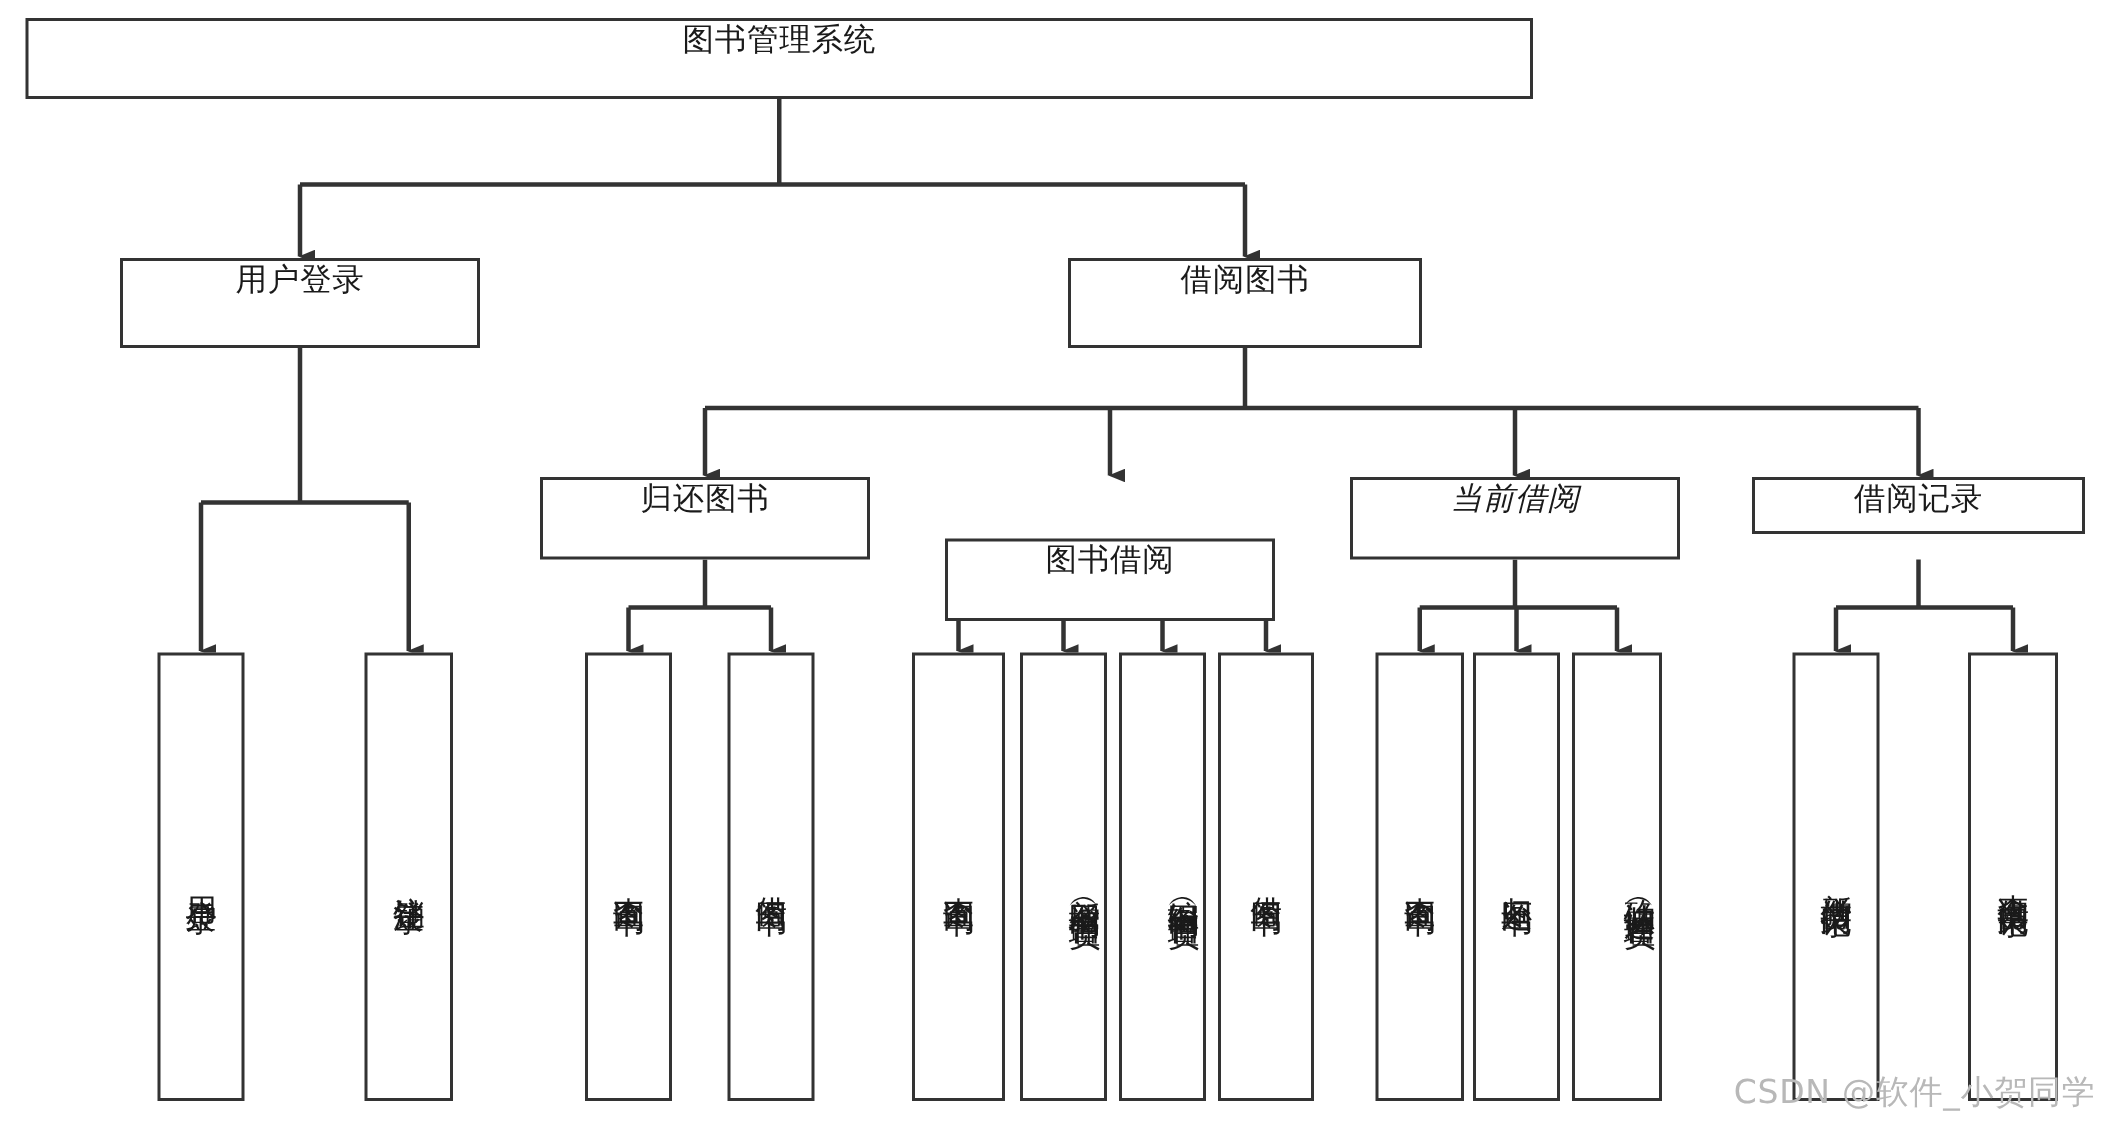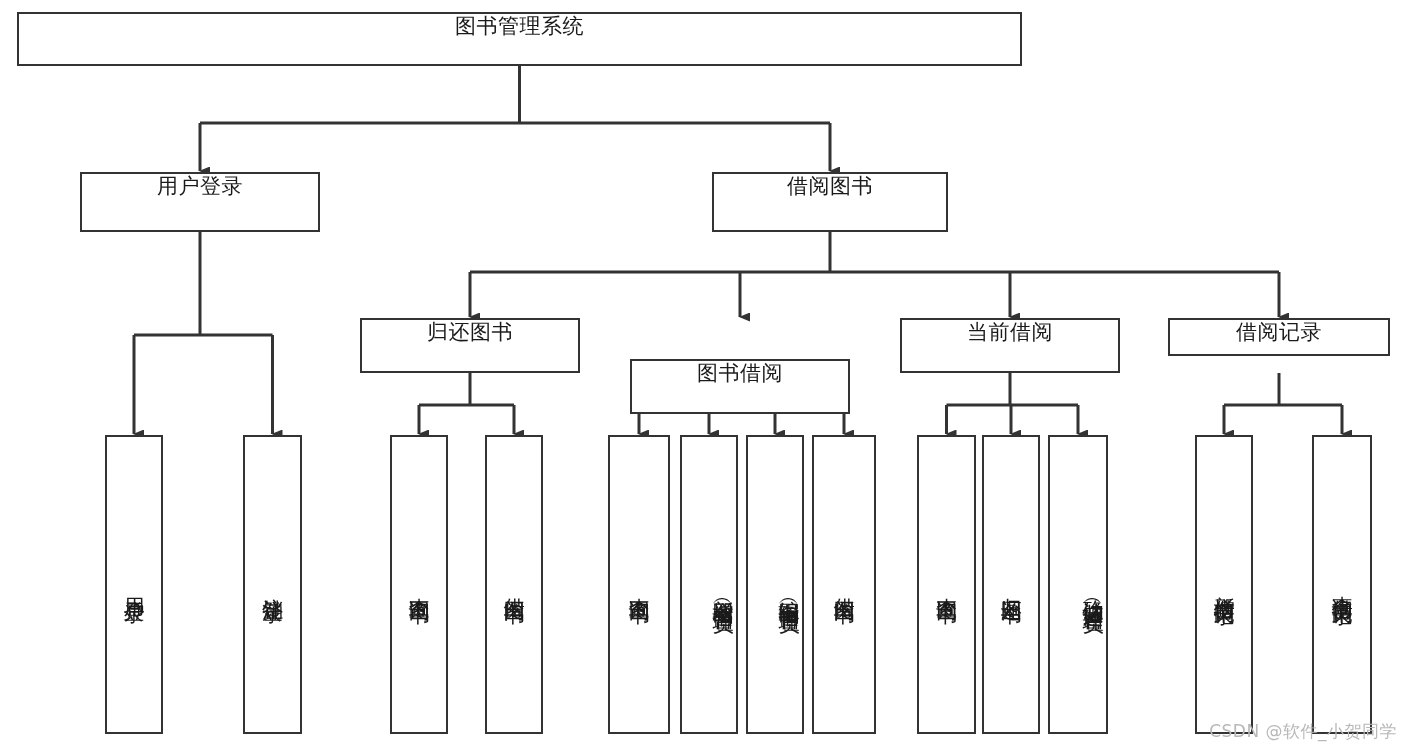--- a/index.html
+++ b/index.html
@@ -55,21 +55,21 @@
     padding-top: 0;
   }
   .node-label {
     display: block;
     white-space: pre-wrap;
   }
   #watermark {
     position: absolute;
     right: 8px;
     bottom: 4px;
-    font-size: 17px;
+    font-size: 22px;
     color: #b8b8b8;
     letter-spacing: 0.5px;
     white-space: nowrap;
   }
 </style>
 </head>
 <body>
 
 <div id="diagram-root">
   <svg id="edge-layer" viewBox="0 0 1405 747">
@@ -124,21 +124,21 @@
       </div>
       <div class="node horizontal" style="left: 712px; top: 172px; width: 236px; height: 60px;">
         <span class="node-label">借阅图书</span>
       </div>
       <div class="node horizontal" style="left: 360px; top: 318px; width: 220px; height: 55px;">
         <span class="node-label">归还图书</span>
       </div>
       <div class="node horizontal" style="left: 630px; top: 318px; width: 220px; height: 55px; margin-top: 41px;">
         <span class="node-label">图书借阅</span>
       </div>
-      <div class="node horizontal" style="left: 900px; top: 318px; width: 220px; height: 55px;">
+      <div class="node horizontal" style="left: 900px; top: 318px; width: 220px; height: 55px; font-style: italic;">
         <span class="node-label">当前借阅</span>
       </div>
       <div class="node horizontal" style="left: 1168px; top: 318px; width: 222px; height: 38px;">
         <span class="node-label">借阅记录</span>
       </div>
       <div class="node vertical mid-align" style="left: 105px; top: 435px; width: 58px; height: 299px;">
         <span class="node-label">用户登录</span>
       </div>
       <div class="node vertical mid-align" style="left: 243px; top: 435px; width: 59px; height: 299px;">
         <span class="node-label">注销登录</span>

